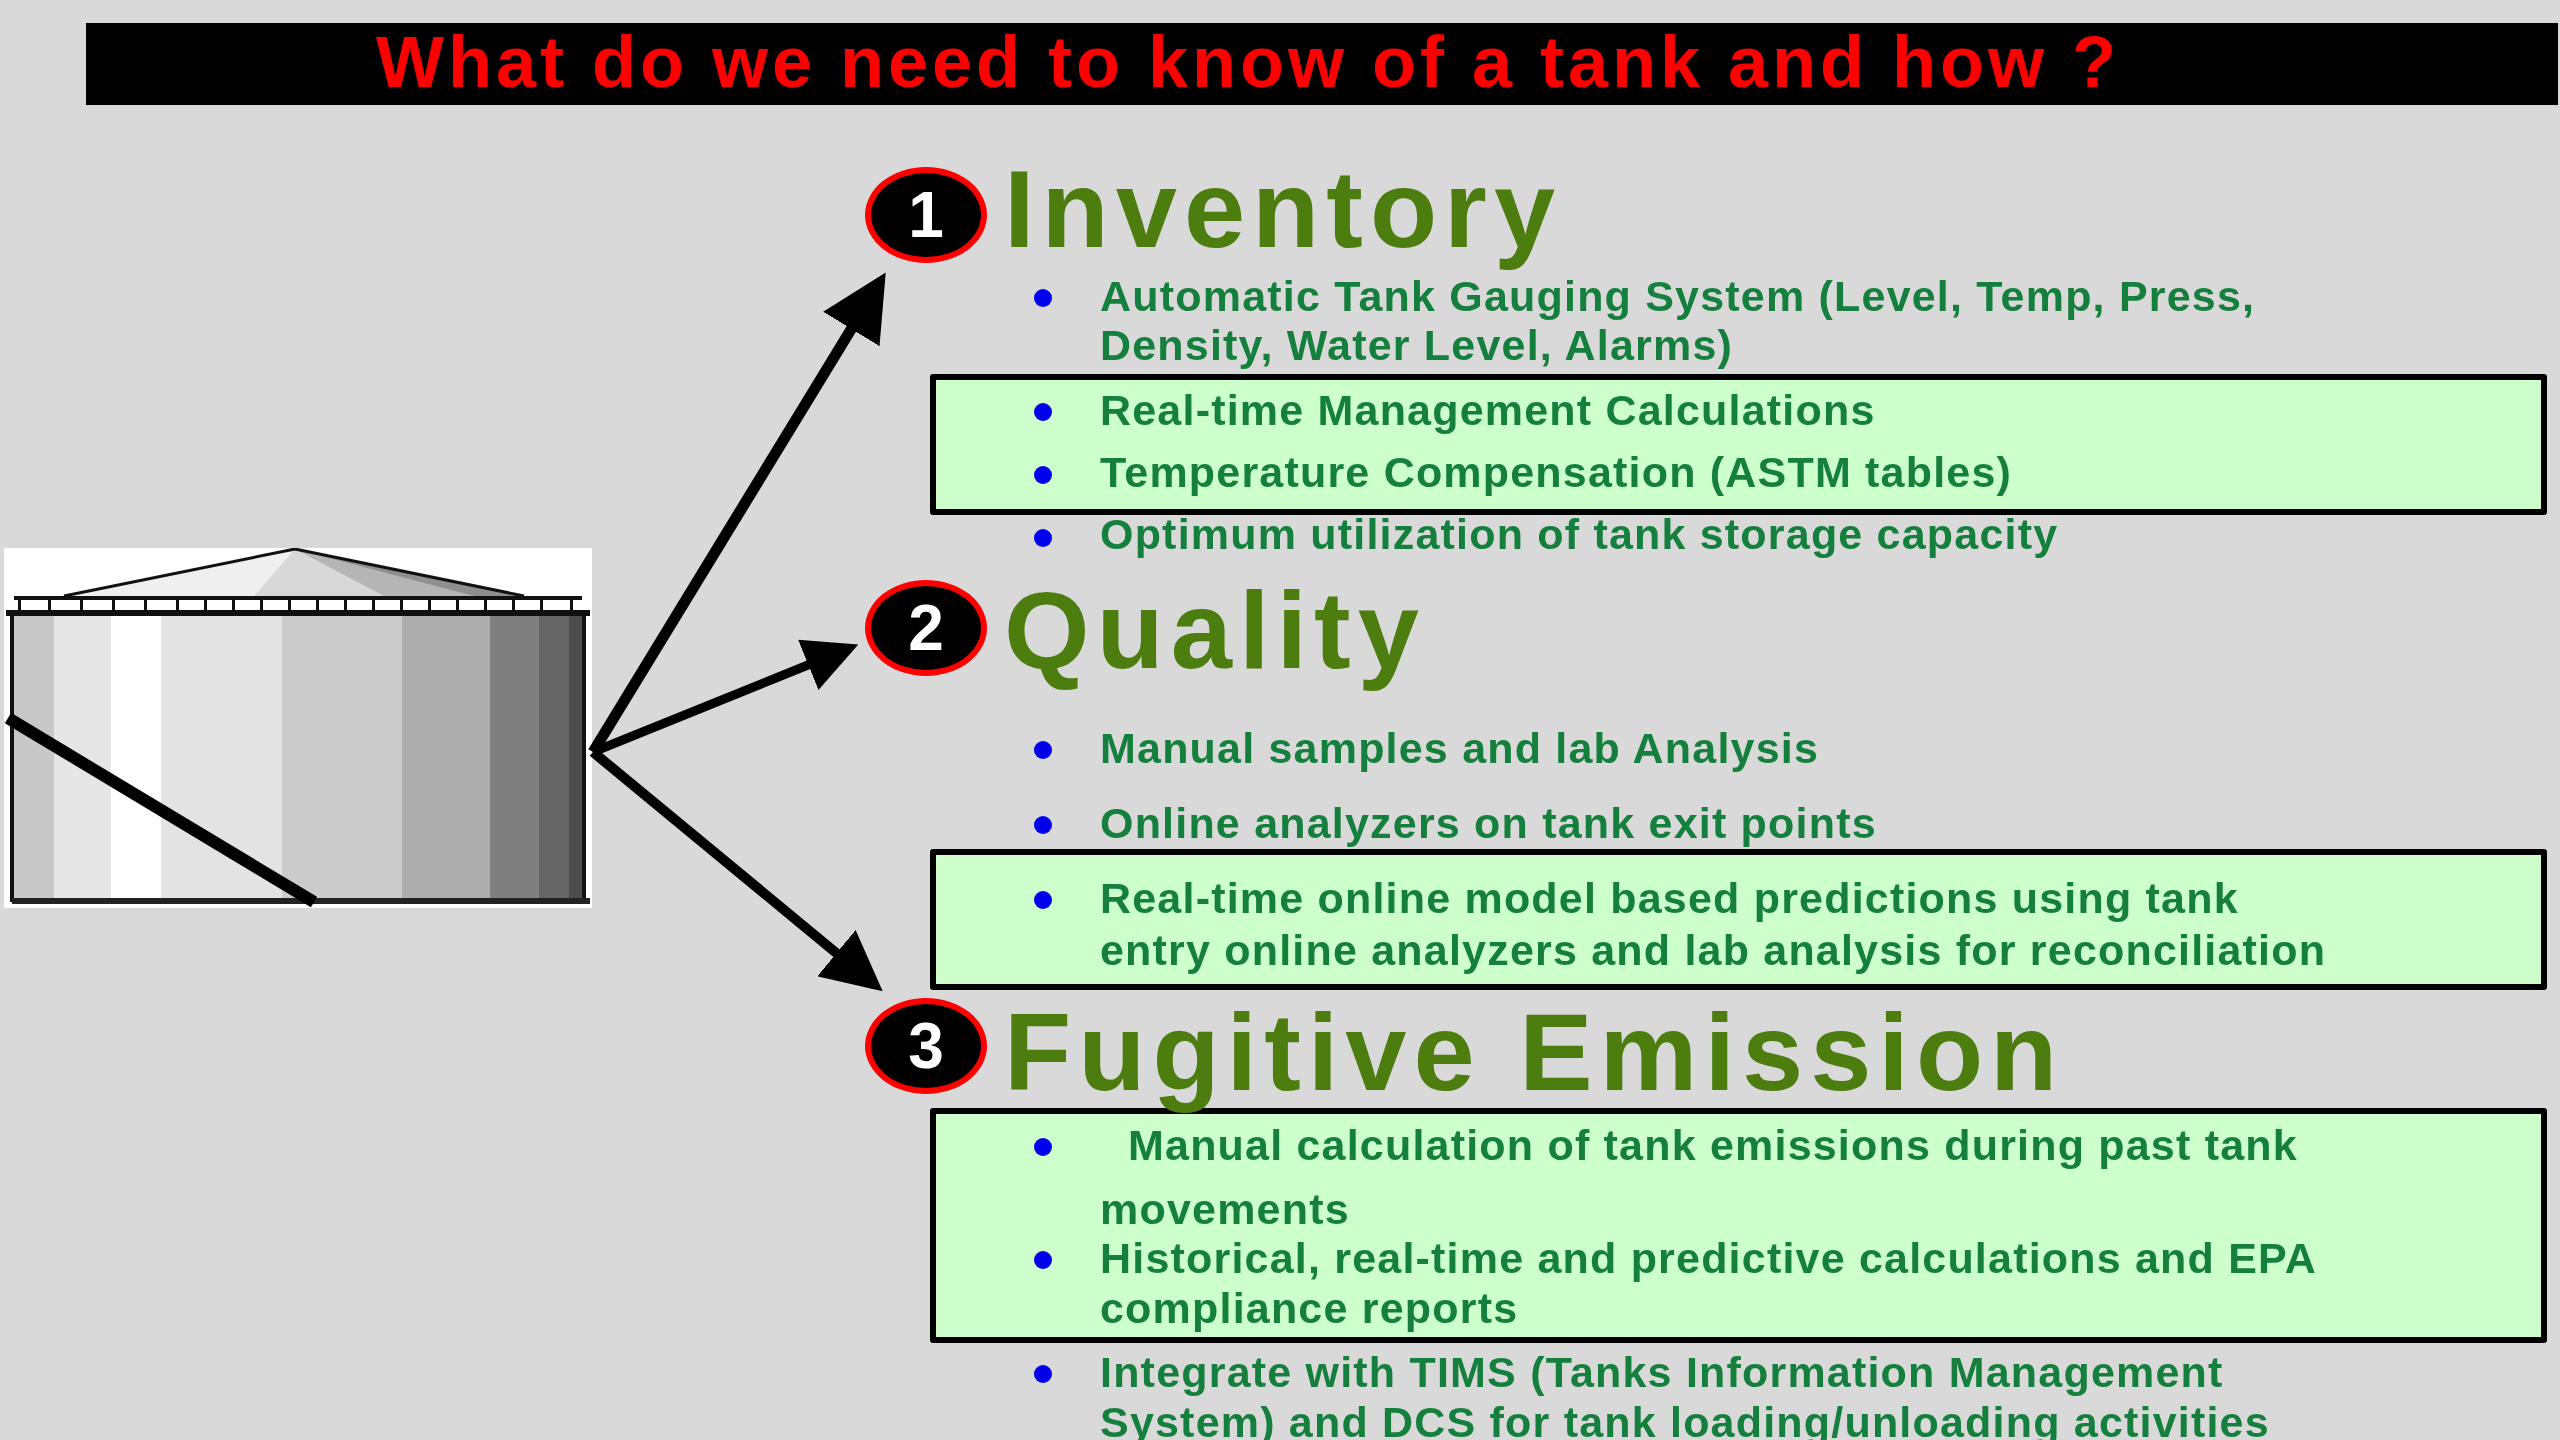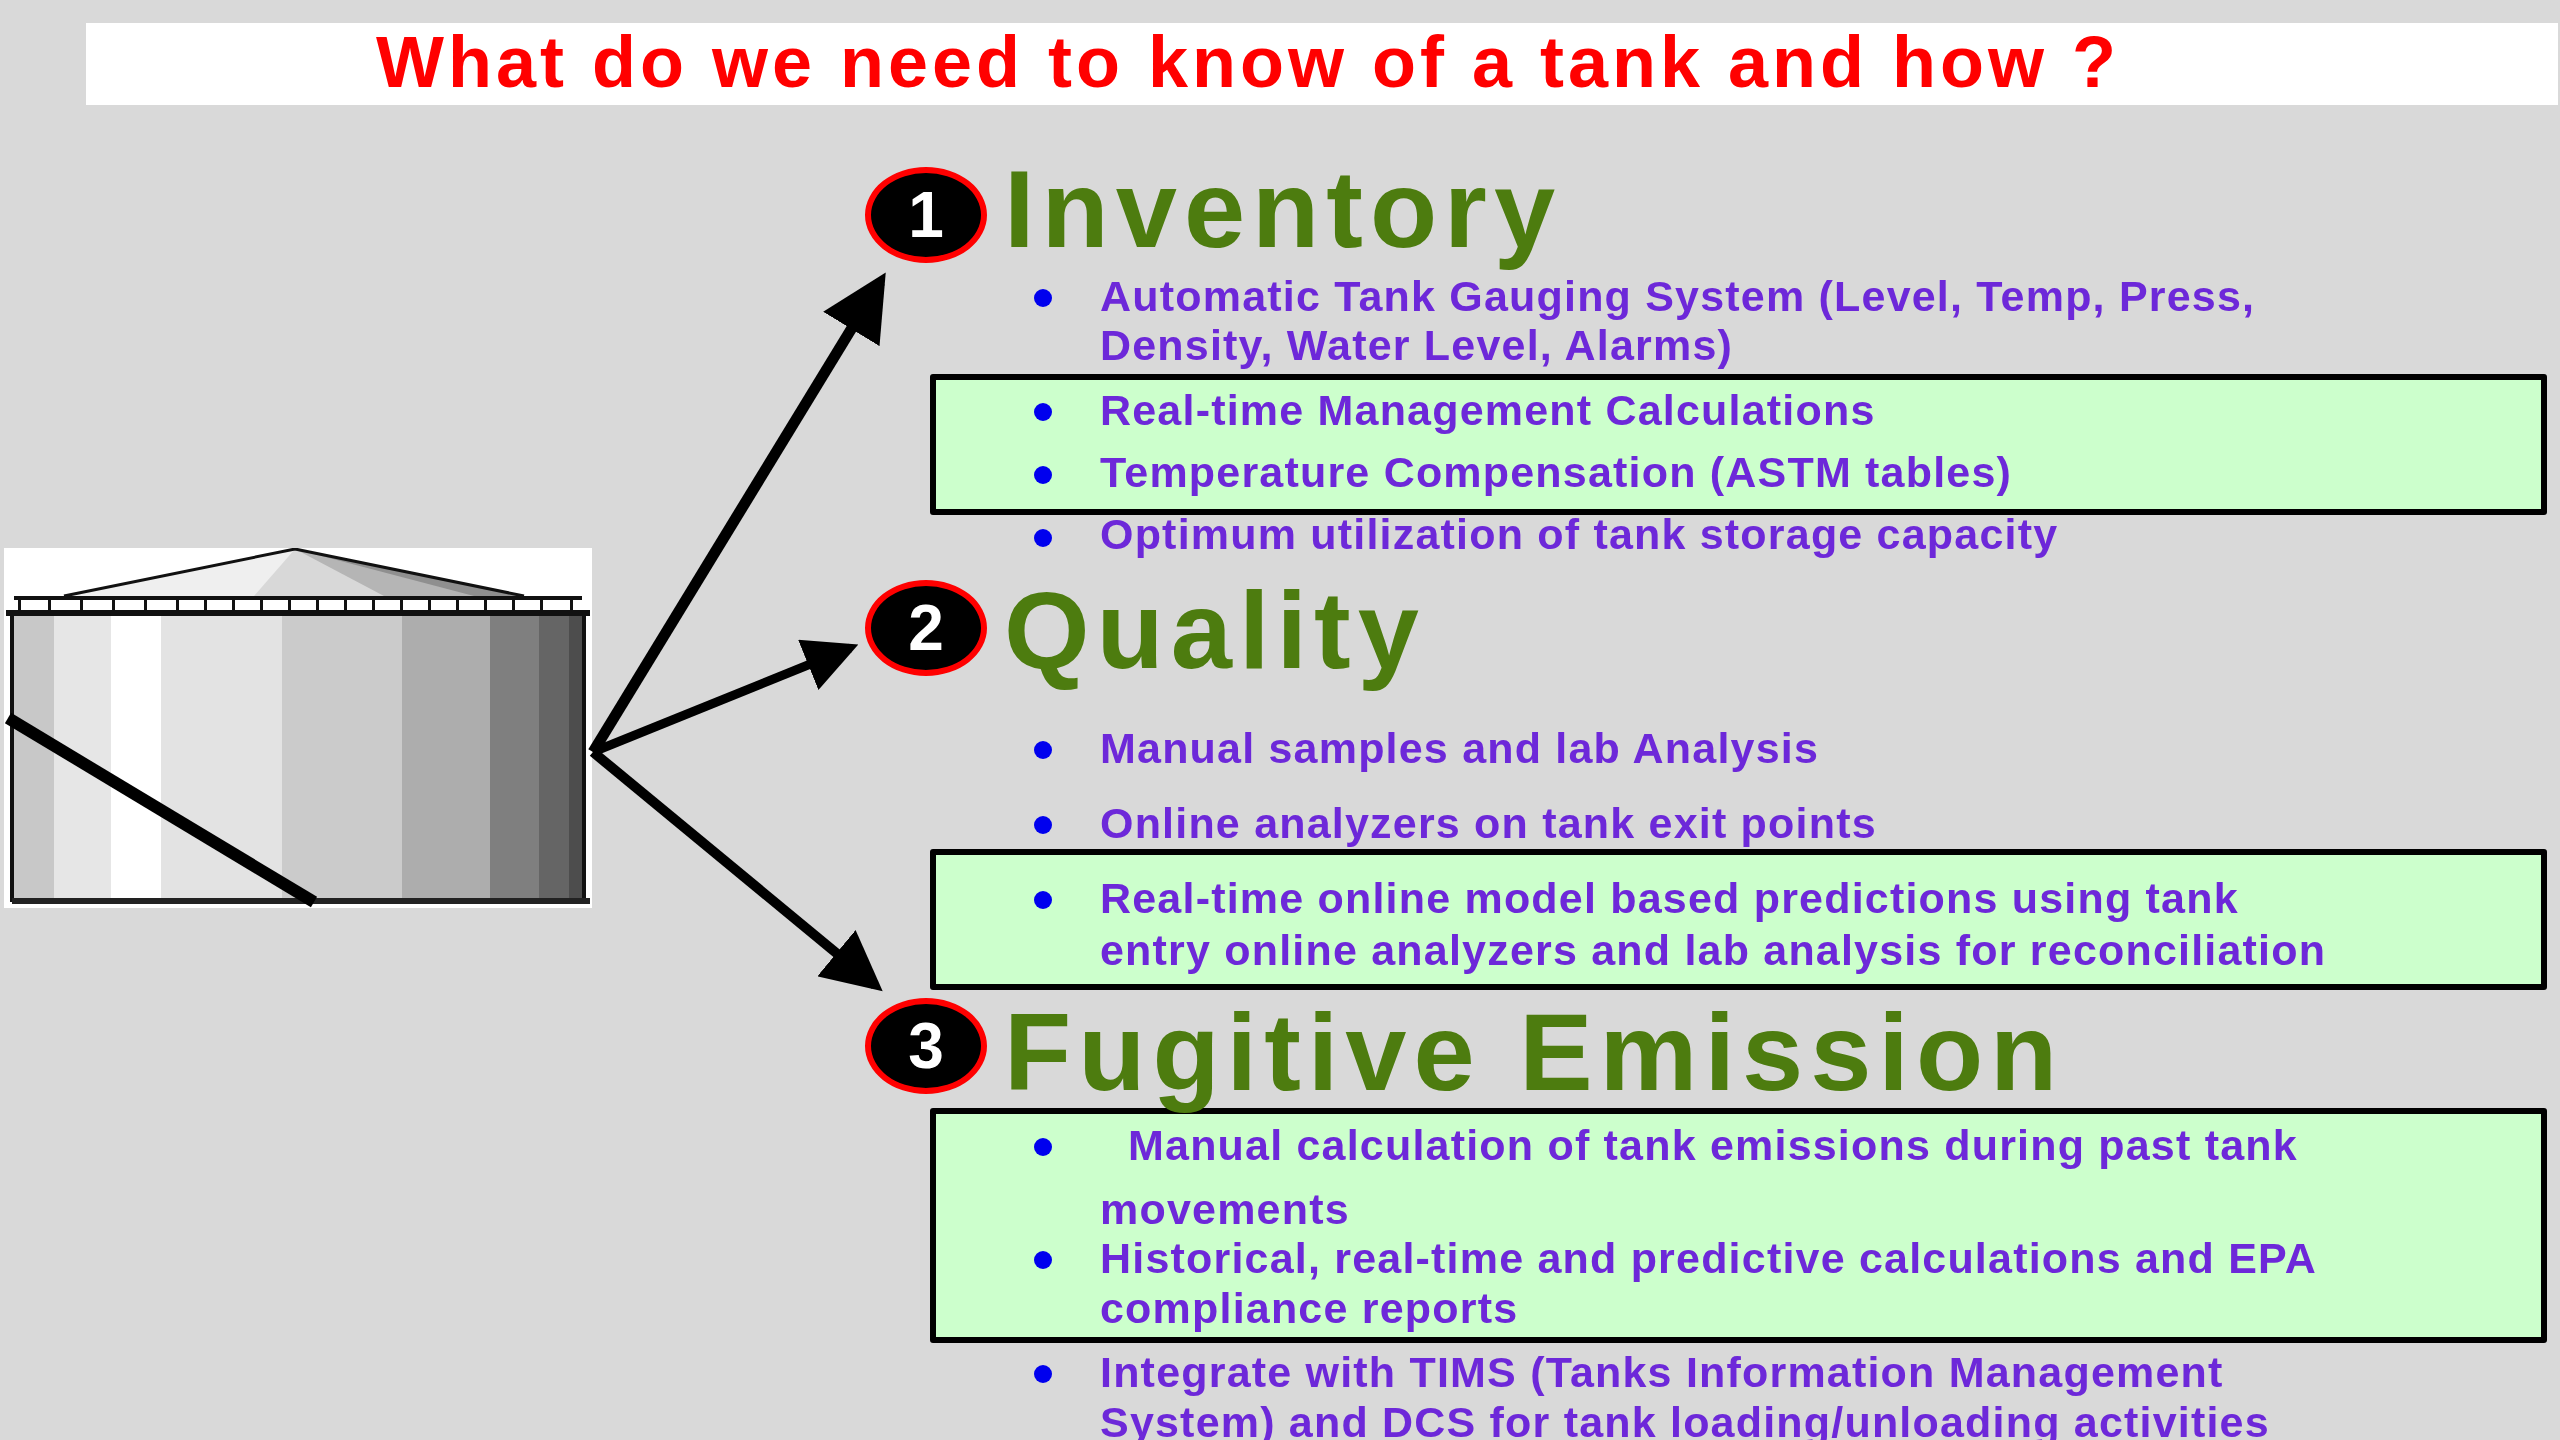--- a/index.html
+++ b/index.html
@@ -4,21 +4,21 @@
 <style>
   html, body { margin:0; padding:0; }
   body {
     width:2560px; height:1440px; overflow:hidden; position:relative;
     background:#d9d9d9;
     font-family:"Liberation Sans", sans-serif;
   }
   .abs { position:absolute; }
   .title-bar {
     left:86px; top:23px; width:2472px; height:82px;
-    background:#ffffff;
+    background:#000000;
   }
   .title-text {
     position:absolute; left:0; top:0; width:2472px; height:82px;
     padding-left:290px; box-sizing:border-box;
     font-weight:bold; font-size:72px; line-height:78px; color:#ff0000;
     letter-spacing:4px; white-space:nowrap;
   }
   .tank { left:4px; top:548px; width:588px; height:360px; background:#ffffff; }
   .arrows { left:0; top:0; width:2560px; height:1440px; pointer-events:none; }
   .num-circle {
@@ -30,21 +30,21 @@
     left:1004px; font-weight:bold; font-size:110px; line-height:110px; color:#4d7c0f;
     letter-spacing:7px; white-space:nowrap;
   }
   .box {
     left:930px; width:1605px; background:#ccffcc; border:6px solid #000; border-radius:3px;
   }
   .bullet {
     left:1034px; width:18px; height:18px; border-radius:50%; background:#0000ee;
   }
   .line {
-    left:1100px; font-weight:bold; font-size:43px; line-height:43px; color:#6d28d9;
+    left:1100px; font-weight:bold; font-size:43px; line-height:43px; color:#15803d;
     letter-spacing:1.2px; white-space:nowrap;
   }
 </style>
 </head>
 <body>
 
 <div class="abs title-bar">
   <div class="title-text">What do we need to know of a tank and how ?</div>
 </div>
 

